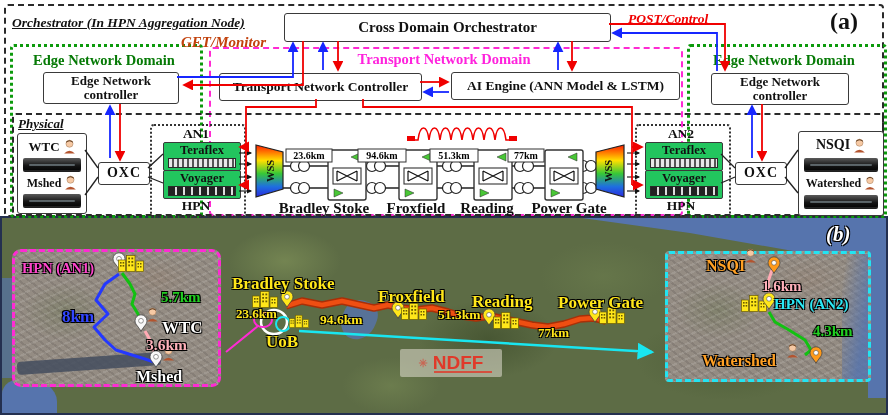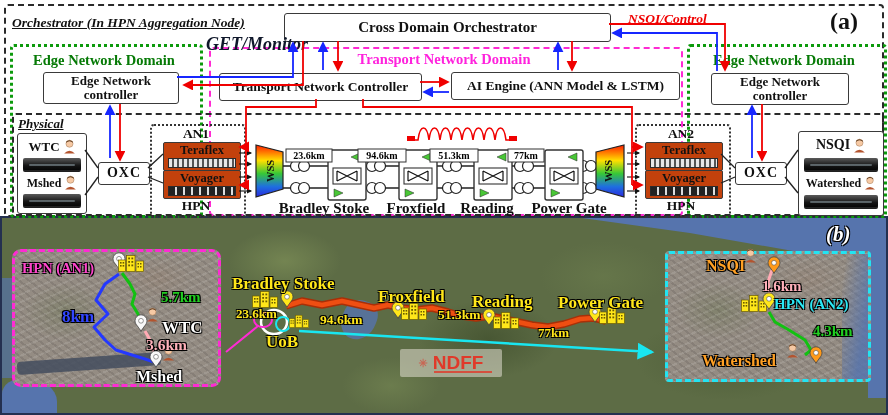--- a/index.html
+++ b/index.html
@@ -11,21 +11,21 @@
        font-weight:bold;z-index:3;line-height:1.05;}
   .dom{position:absolute;background:transparent;z-index:2;border-radius:4px;}
   .dom-title{position:absolute;z-index:3;font-weight:bold;text-align:center;}
   .lbl{position:absolute;z-index:3;font-weight:bold;white-space:nowrap;}
   .hostbox{position:absolute;background:#fff;border:1.6px solid #3a3a3a;border-radius:3px;
            z-index:3;display:flex;flex-direction:column;justify-content:space-evenly;padding:1px 0;}
   .hrow{display:flex;align-items:center;justify-content:center;gap:3px;font-weight:bold;line-height:1;}
   .srv{height:14px;margin:0 5px;border-radius:2px;background:linear-gradient(180deg,#5a5a5a,#141414 55%,#000);
        box-shadow:inset 0 -2px 0 rgba(255,255,255,.12);position:relative;}
   .srv::after{content:"";position:absolute;left:6px;right:6px;top:6px;height:2px;background:#8fa0a8;opacity:.55;border-radius:1px;}
-  .devbox{position:absolute;background:#c2410c;border:1.5px solid #3a3a3a;border-radius:2px;z-index:3;
+  .devbox{position:absolute;background:#22c55e;border:1.5px solid #3a3a3a;border-radius:2px;z-index:3;
           display:flex;flex-direction:column;justify-content:center;font-weight:bold;text-align:center;line-height:1;}
   .rack{height:8px;margin:2px 4px 1px;border:1px solid #2a2a2a;
         background:repeating-linear-gradient(90deg,#e8e8e8 0 3px,#555 3px 5px);}
   .rack.dk{background:repeating-linear-gradient(90deg,#222 0 6px,#ddd 6px 8px);}
   .map{position:absolute;left:0;top:216px;width:888px;height:199px;border:2px solid #243050;box-sizing:border-box;
        overflow:hidden;z-index:1;
        background:
         radial-gradient(80px 45px at 32% 22%, rgba(134,152,92,.55), transparent 70%),
         radial-gradient(100px 55px at 55% 62%, rgba(58,73,40,.6), transparent 70%),
         radial-gradient(70px 40px at 44% 86%, rgba(122,140,86,.5), transparent 70%),
@@ -114,22 +114,22 @@
 </svg>
 
 <div class="stage">
 
   <div class="abs" style="left:0;top:0;width:824px;height:216px;">
     <div class="dom" style="left:4px;top:4px;width:876px;height:209px;border:2px dashed #2a2a2a;"></div>
     <div class="lbl" style="left:12px;top:15px;font-size:13.5px;font-style:italic;text-decoration:underline;">Orchestrator (In HPN Aggregation Node)</div>
     <div class="lbl" style="left:830px;top:8px;font-size:24px;">(a)</div>
 
     <div class="box" style="left:284px;top:13px;width:325px;height:27px;font-size:15px;">Cross Domain Orchestrator</div>
-    <div class="lbl" style="left:206px;top:34px;font-size:18px;font-style:italic;color:#0f172a;">GET/Monitor</div>
-    <div class="lbl" style="left:628px;top:11px;font-size:13.5px;font-style:italic;color:#f00000;">NSQI/Control</div>
+    <div class="lbl" style="left:181px;top:34px;font-size:15px;font-style:italic;color:#c2410c;">GET/Monitor</div>
+    <div class="lbl" style="left:628px;top:11px;font-size:13.5px;font-style:italic;color:#f00000;">POST/Control</div>
 
     <div class="dom" style="left:10px;top:44px;width:187px;height:168px;border:3px dotted #0c9a0c;"></div>
     <div class="dom-title" style="left:20px;top:52px;width:168px;font-size:14.5px;color:#067a06;">Edge Network Domain</div>
     <div class="box" style="left:43px;top:72px;width:134px;height:30px;font-size:13px;">Edge Network controller</div>
 
     <div class="dom" style="left:209px;top:47px;width:470px;height:165px;border:2.5px dashed #ff2ad4;"></div>
     <div class="dom-title" style="left:338px;top:51px;width:212px;font-size:14.5px;color:#ff22dd;">Transport Network Domain</div>
     <div class="box" style="left:219px;top:73px;width:201px;height:26px;font-size:13.5px;">Transport Network Controller</div>
     <div class="box" style="left:451px;top:72px;width:227px;height:26px;font-size:13.5px;">AI Engine (ANN Model &amp; LSTM)</div>
 

